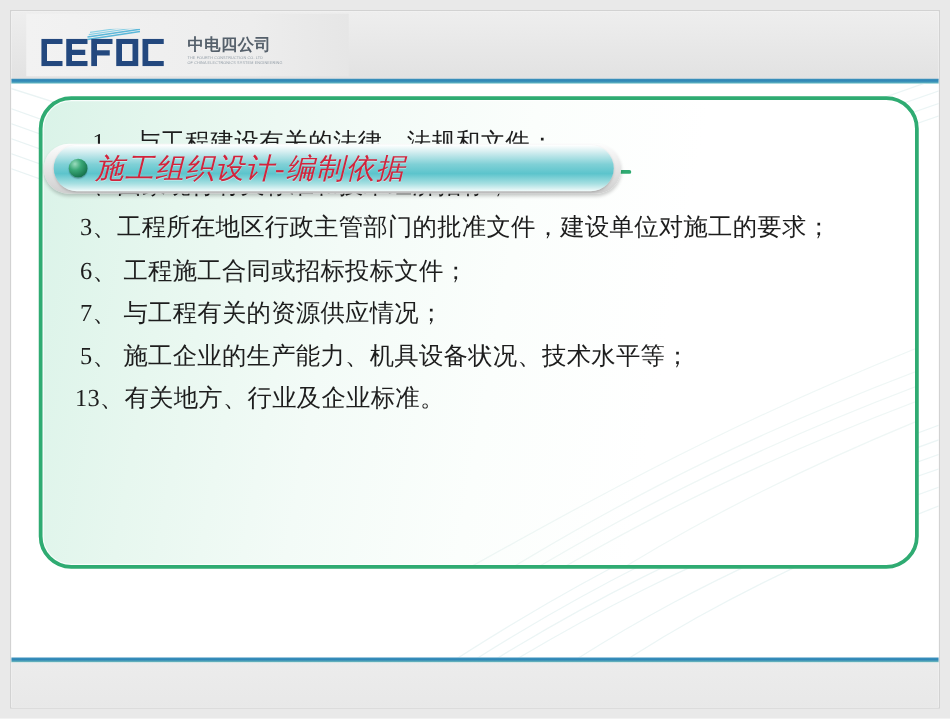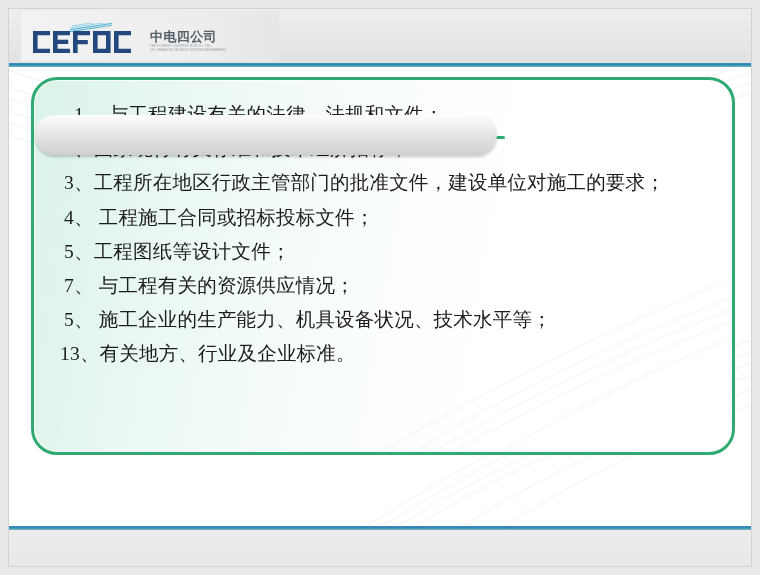--- a/index.html
+++ b/index.html
@@ -354,29 +354,32 @@
             <path d="M-40 324 C 80 249, 200 174, 430 94"></path>
             <path d="M0 336 C 110 258, 225 185, 430 108"></path>
             <path d="M-40 276 C 90 205, 210 132, 430 50"></path>
           </g>
         </svg>
 
         <div class="list">
           <span class="list-item indent-1">1、 与工程建设有关的法律、法规和文件；</span>
           <span class="list-item indent-0">2、国家现行有关标准和技术经济指标；</span>
           <span class="list-item indent-0">3、工程所在地区行政主管部门的批准文件，建设单位对施工的要求；</span>
-          <span class="list-item indent-0">4、 工程施工合同或招标投标文件；</span>
-          <span class="list-item indent-0">5、工程图纸等设计文件；</span>
+          <span class="list-item indent-0">6、 工程施工合同或招标投标文件；</span>
           <span class="list-item indent-0">7、 与工程有关的资源供应情况；</span>
           <span class="list-item indent-0">5、 施工企业的生产能力、机具设备状况、技术水平等；</span>
           <span class="list-item indent-n">13、有关地方、行业及企业标准。</span>
         </div>
       </div>
     </div>
 
     <div class="pill-tail"></div>
     <div class="title-shadow"></div>
+    <div class="title-pill">
+      <span class="title-bullet"></span>
+      <span class="title-text">施工组织设计-编制依据</span>
+    </div>
 
     <div class="footer-rule"></div>
     <div class="footer-band"></div>
 
   </div>
 </div>
 
 </body></html>

